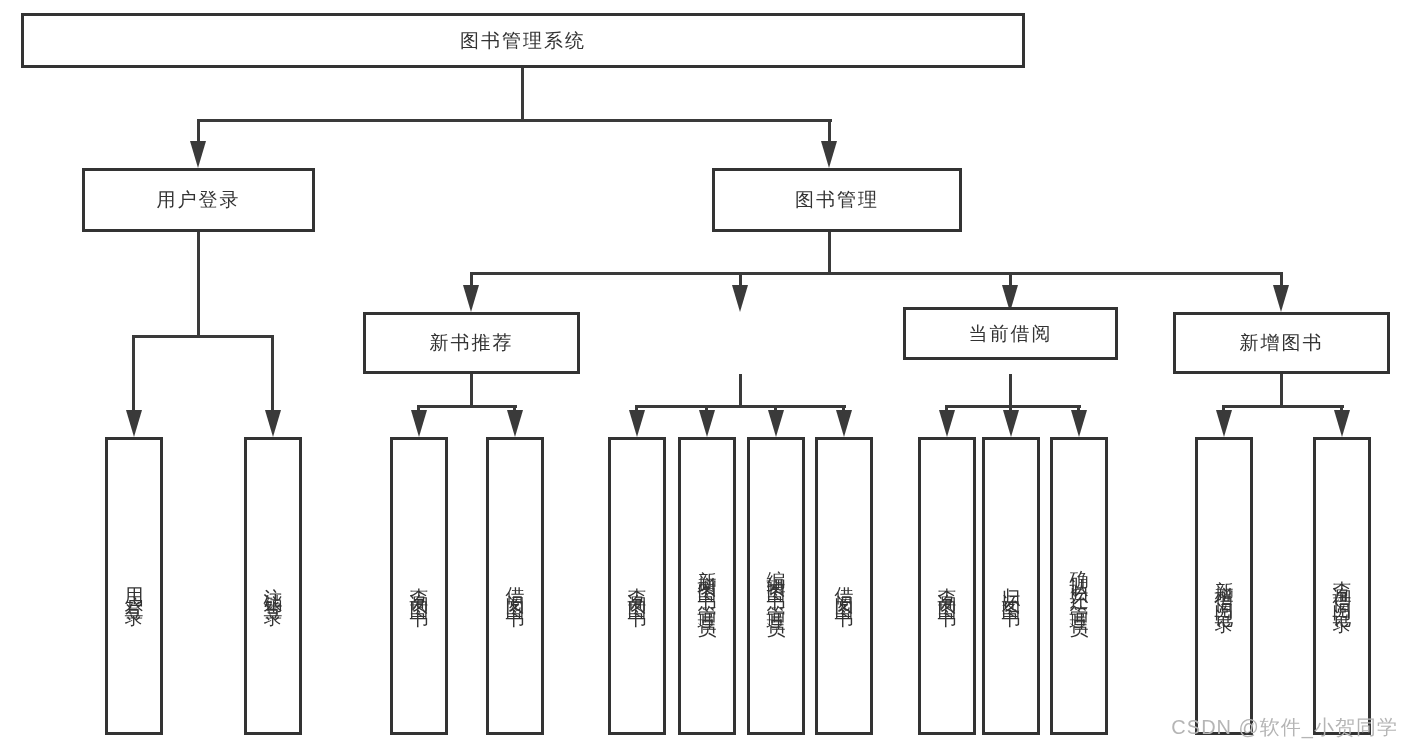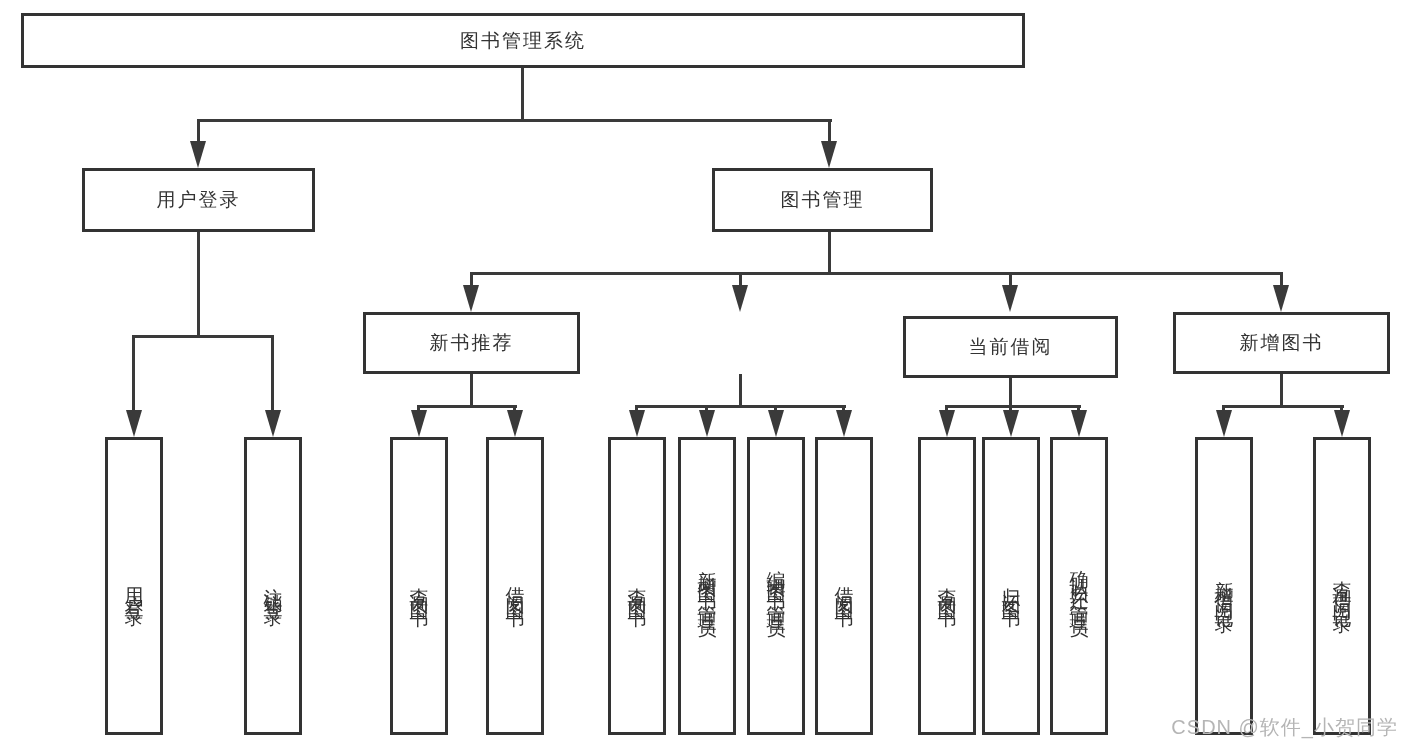--- a/index.html
+++ b/index.html
@@ -72,24 +72,24 @@
   }
 </style>
 </head>
 <body>
 
 <div class="canvas">
 
   <div class="node" style="left:21px; top:13px; width:1004px; height:55px;">图书管理系统</div>
 
   <div class="node" style="left:82px; top:168px; width:233px; height:64px;">用户登录</div>
-  <div class="node" style="left:712px; top:168px; width:221px; height:64px;">图书管理</div>
+  <div class="node" style="left:712px; top:168px; width:250px; height:64px;">图书管理</div>
 
   <div class="node" style="left:363px; top:312px; width:217px; height:62px;">新书推荐</div>
-  <div class="node" style="left:903px; top:316px; width:215px; height:62px;">当前借阅</div>
+  <div class="node" style="left:903px; top:307px; width:215px; height:53px;">当前借阅</div>
   <div class="node" style="left:1173px; top:312px; width:217px; height:62px;">新增图书</div>
 
   <div class="leaf" style="left:105px;">用户登录</div>
   <div class="leaf" style="left:244px;">注销登录</div>
 
   <div class="leaf" style="left:390px;">查询图书</div>
   <div class="leaf" style="left:486px;">借阅图书</div>
 
   <div class="leaf" style="left:608px;">查询图书</div>
   <div class="leaf" style="left:678px;">新增图书（管理员）</div>

